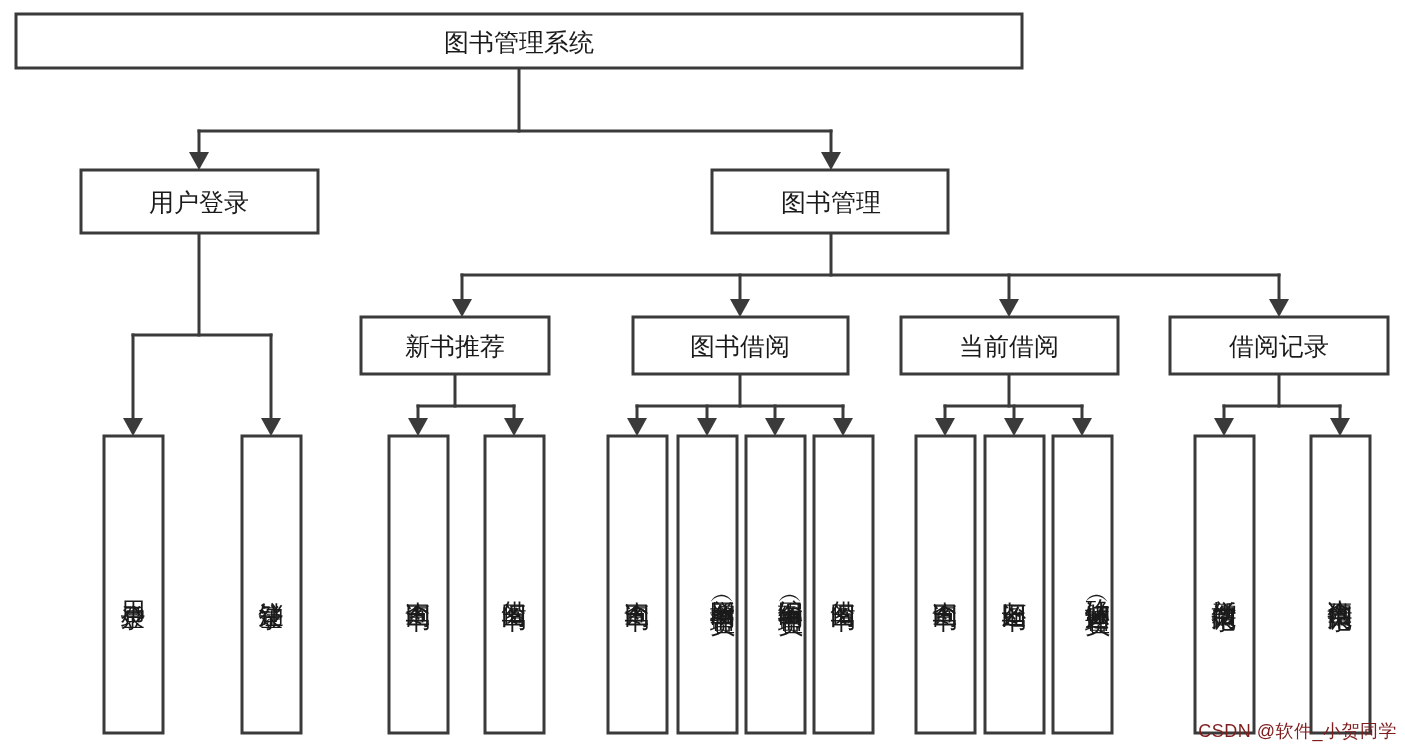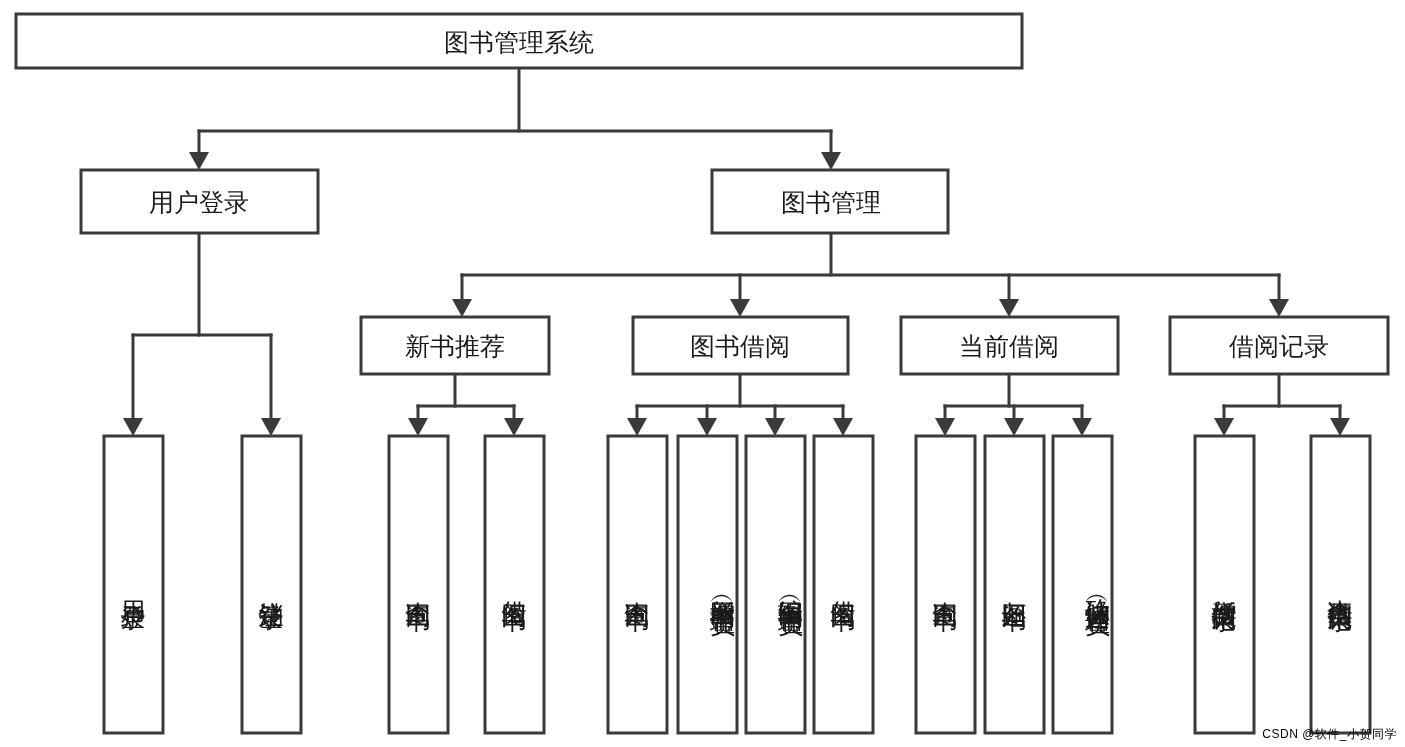--- a/index.html
+++ b/index.html
@@ -59,22 +59,22 @@
     letter-spacing: 2px;
     white-space: nowrap;
     text-align: center;
     pointer-events: none;
   }
   .watermark {
     position: absolute;
     right: 8px;
     bottom: 4px;
     font-family: "Liberation Sans", sans-serif;
-    font-size: 12px;
-    color: #000000;
+    font-size: 18px;
+    color: #7f1d1d;
     white-space: nowrap;
     letter-spacing: 0.5px;
   }
 </style>
 </head>
 <body>
 
 <div id="diagram-root">
 
   <svg class="flow" viewBox="0 0 1405 747">

